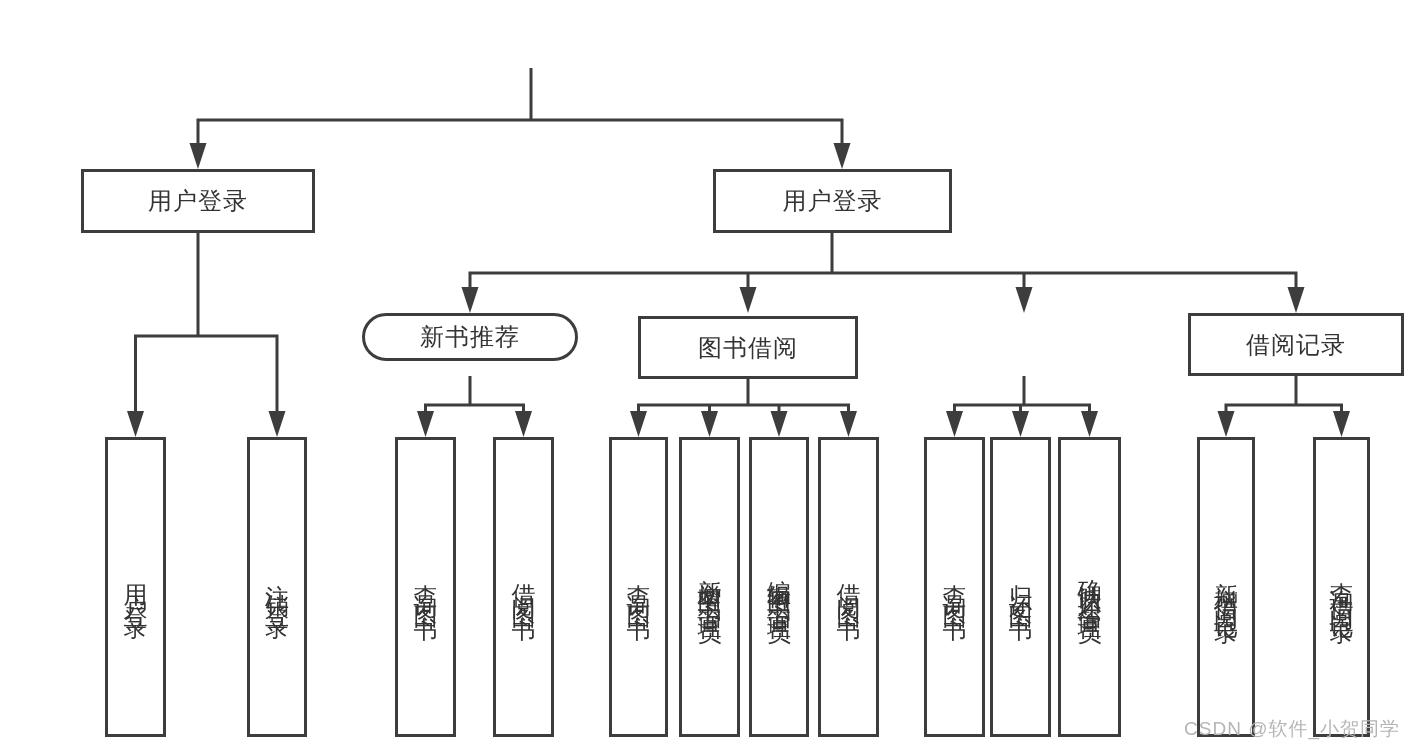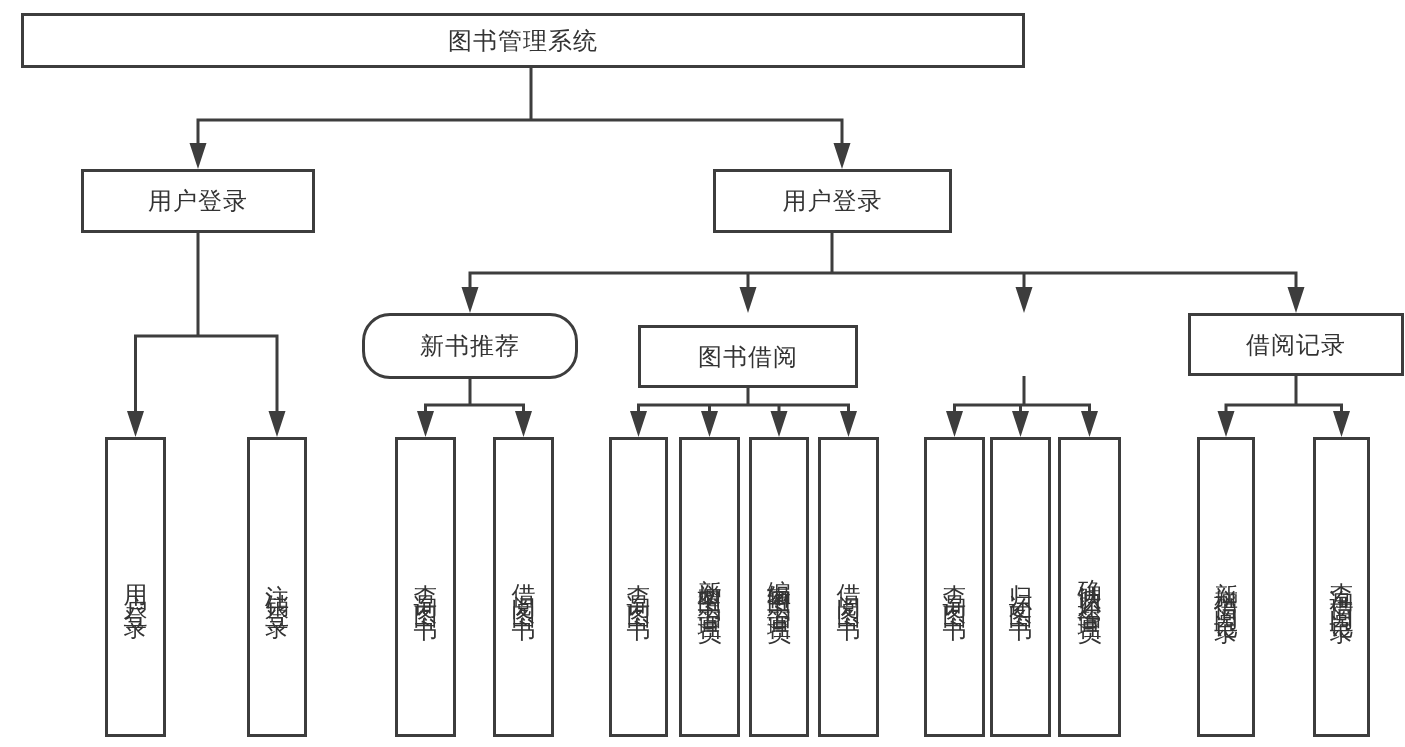--- a/index.html
+++ b/index.html
@@ -114,35 +114,32 @@
       M701 411 L718 411 L709.5 437 Z
       M770.5 411 L787.5 411 L779 437 Z
       M840 411 L857 411 L848.5 437 Z
       M946 411 L963 411 L954.5 437 Z
       M1012 411 L1029 411 L1020.5 437 Z
       M1081 411 L1098 411 L1089.5 437 Z
       M1217.5 411 L1234.5 411 L1226 437 Z
       M1333 411 L1350 411 L1341.5 437 Z"></path>
   </svg>
 
-  <div class="box" style="left:21px; top:13px; width:1004px; height:55px;">
-    <span class="lbl">图书管理系统</span>
-  </div>
 
   <div class="box" style="left:81px; top:169px; width:234px; height:64px;">
     <span class="lbl">用户登录</span>
   </div>
   <div class="box" style="left:713px; top:169px; width:239px; height:64px;">
     <span class="lbl">用户登录</span>
   </div>
 
-  <div class="box" style="left:362px; top:313px; width:216px; height:66px;border-radius:28px;">
+  <div class="box" style="left:362px; top:313px; width:216px; height:48px;border-radius:28px;">
     <span class="lbl">新书推荐</span>
   </div>
-  <div class="box" style="left:638px; top:325px; width:220px; height:63px;">
+  <div class="box" style="left:638px; top:316px; width:220px; height:63px;">
     <span class="lbl">图书借阅</span>
   </div>
   <div class="box" style="left:1188px; top:313px; width:216px; height:63px;">
     <span class="lbl">借阅记录</span>
   </div>
 
   <div class="box leaf v4" style="left:105px; top:437px; width:61px; height:300px;">
     <span class="lbl">用户登录</span>
   </div>
   <div class="box leaf v4" style="left:247px; top:437px; width:60px; height:300px;">
@@ -175,14 +172,15 @@
   <div class="box leaf v9" style="left:1058px; top:437px; width:63px; height:300px;">
     <span class="lbl">确认归还（管理员）</span>
   </div>
   <div class="box leaf v6" style="left:1197px; top:437px; width:58px; height:300px;">
     <span class="lbl">新增借阅记录</span>
   </div>
   <div class="box leaf v6" style="left:1313px; top:437px; width:57px; height:300px;">
     <span class="lbl">查询借阅记录</span>
   </div>
 
+  <div class="watermark">CSDN @软件_小贺同学</div>
 
 </div>
 
 </body></html>

